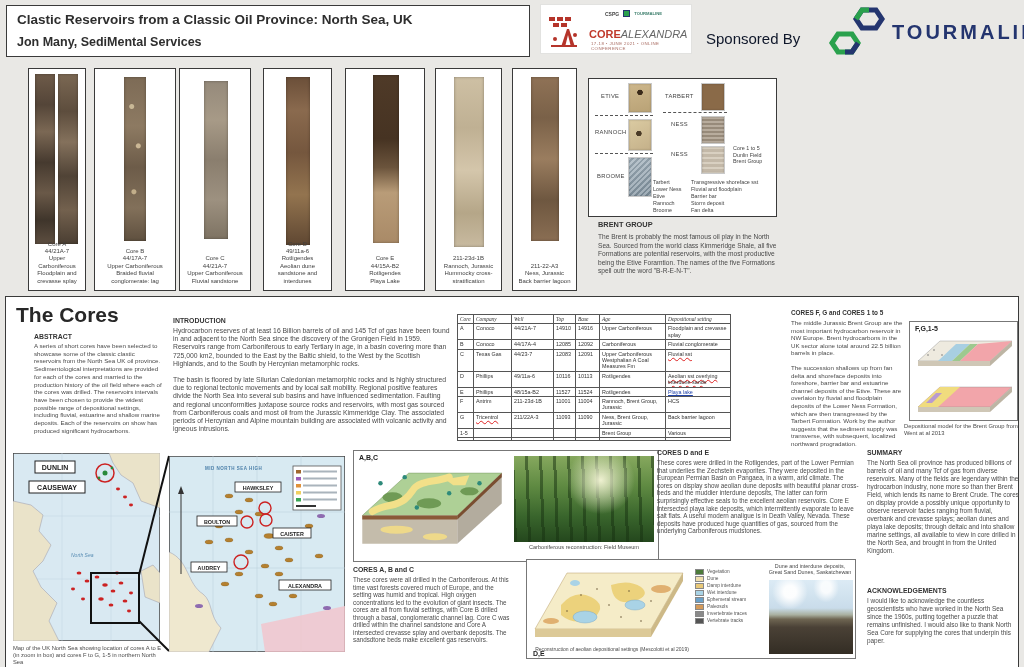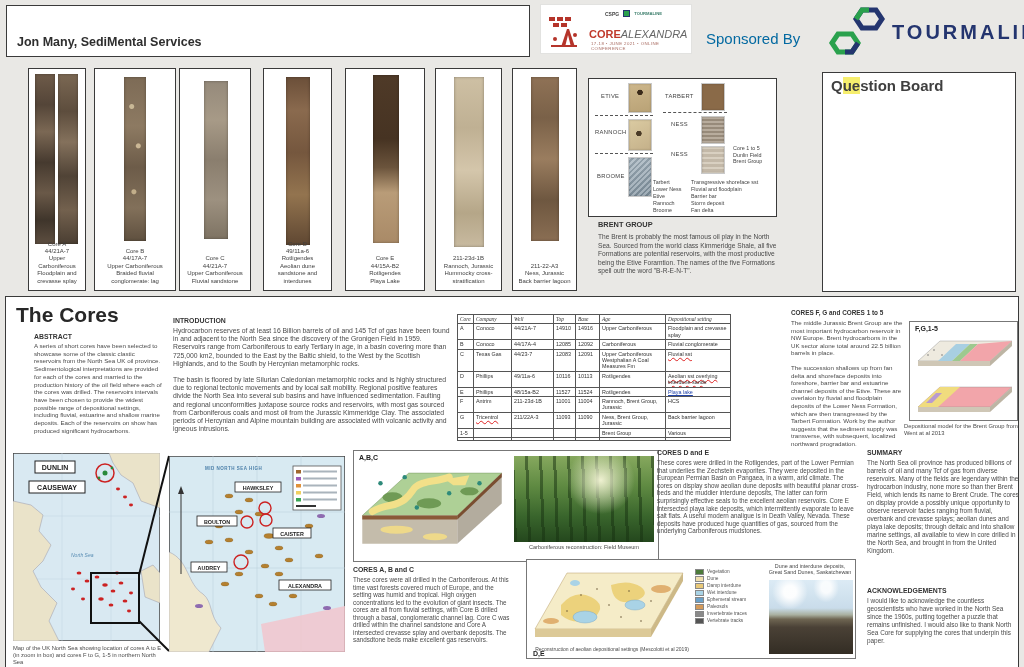--- a/index.html
+++ b/index.html
@@ -3,21 +3,21 @@
 <meta charset="utf-8">
 <style>
   html,body{margin:0;padding:0;}
   body{background:#e9e8e5;font-family:"Liberation Sans",sans-serif;}
   .poster{position:relative;width:1024px;height:667px;background:#e9e8e5;overflow:hidden;}
   .abs{position:absolute;}
   .box{background:#fff;border:1.5px solid #3a3a3a;box-sizing:border-box;}
   
   .hdr-title{font-size:13.5px;font-weight:bold;color:#2e2e2e;}
   .hdr-author{font-size:12.5px;font-weight:bold;color:#2e2e2e;}
-  .sponsored{font-size:15px;color:#0369a1;}
+  .sponsored{font-size:15px;color:#0f172a;}
   .tm-text{font-size:20px;font-weight:bold;color:#24356f;letter-spacing:3px;}
   .conf-card{background:#fff;border:1px solid #e2e2e0;box-sizing:border-box;}
   .conf-core{font-size:11px;font-weight:bold;color:#c0392b;}
   .conf-conf{font-size:11px;font-style:italic;color:#666;}
   .conf-tag{font-size:4.4px;color:#a86a60;letter-spacing:.4px;}
   .conf-cspg{font-size:5px;font-weight:bold;color:#444;}
   .conf-tmini{font-size:4.2px;color:#3a7d6a;font-weight:bold;}
   
   .core-box{position:absolute;top:68px;height:223px;background:#fff;border:1.5px solid #3a3a3a;box-sizing:border-box;}
   .core-label{position:absolute;left:2px;right:2px;bottom:5px;text-align:center;font-size:6px;line-height:7.4px;color:#3f3f3f;}
@@ -68,20 +68,21 @@
   
   .lg-row{display:flex;align-items:center;font-size:4.8px;line-height:7px;color:#555;}
   .chip{width:7px;height:4px;border:.5px solid #888;margin-right:3px;flex:none;}
 </style>
 </head>
 <body>
 
 <div class="poster">
 
   <div class="abs box" style="left:6px;top:5px;width:524px;height:52px;">
+    <div class="abs hdr-title" style="left:10px;top:6px;">Clastic Reservoirs from a Classic Oil Province: North Sea, UK</div>
     <div class="abs hdr-author" style="left:10px;top:29px;">Jon Many, SediMental Services</div>
   </div>
 
   <div class="abs conf-card" style="left:540px;top:4px;width:152px;height:50px;">
     <svg class="abs" style="left:6px;top:8px;" width="34" height="36" viewBox="0 0 34 36">
       <g fill="#b5342a">
         <rect x="2" y="4" width="6" height="4"></rect>
           <rect x="10" y="4" width="6" height="4"></rect>
           <rect x="18" y="4" width="6" height="4"></rect>
         <rect x="6" y="10" width="6" height="4"></rect>
@@ -232,23 +233,20 @@
           <span>Fan delta</span>
         </div>
       </div>
   </div>
 
   <div class="abs" style="left:598px;top:220px;width:180px;">
     <div class="brent-h">BRENT GROUP</div>
     <div class="brent-b" style="margin-top:4px;">The Brent is probably the most famous oil play in the North Sea. Sourced from the world class Kimmeridge Shale, all five Formations are potential reservoirs, with the most productive being the Etive Foramtion. The names of the five Formations spell outr the word "B-R-E-N-T".</div>
   </div>
 
-  <div class="abs box" style="left:822px;top:72px;width:194px;height:220px;">
-    <div class="abs qb-title" style="left:8px;top:4px;"><span>Q</span><span class="hl">ue</span><span>stion Board</span></div>
-  </div>
 
   <div class="abs box" style="left:5px;top:296px;width:1014px;height:433px;">
     <div class="abs main-title" style="left:10px;top:6px;">The Cores</div>
 
     <div class="abs sec-h" style="left:28px;top:36px;">ABSTRACT</div>
     <div class="abs body-t" style="left:28px;top:45px;width:128px;font-size:6.2px;line-height:7.7px;">A series of short cores have been selected to showcase some of the classic clastic reservoirs from the North Sea UK oil province. Sedimentological interpretations are provided for each of the cores and married to the production history of the oil field where each of the cores was drilled. The reservoirs intervals have been chosen to provide the widest possible range of depositional settings, including fluvial, estuarine and shallow marine deposits. Each of the reservoirs on show has produced significant hydrocarbons.</div>
 
     <div class="abs sec-h" style="left:167px;top:20px;">INTRODUCTION</div>
     <div class="abs" style="left:167px;top:30px;width:280px;">
       <div class="body-t" style="font-size:6.8px;line-height:8.2px;">Hydrocarbon reserves of at least 16 Billion barrels of oil and 145 Tcf of gas have been found in and adjacent to the North Sea since the discovery of the Gronigen Field in 1959. Reservoirs range from Carboniferous to early Tertiary in age, in a basin covering more than 725,000 km2, bounded to the East by the Baltic shield, to the West by the Scottish Highlands, and to the South by Hercynian metamorphic rocks.</div>

